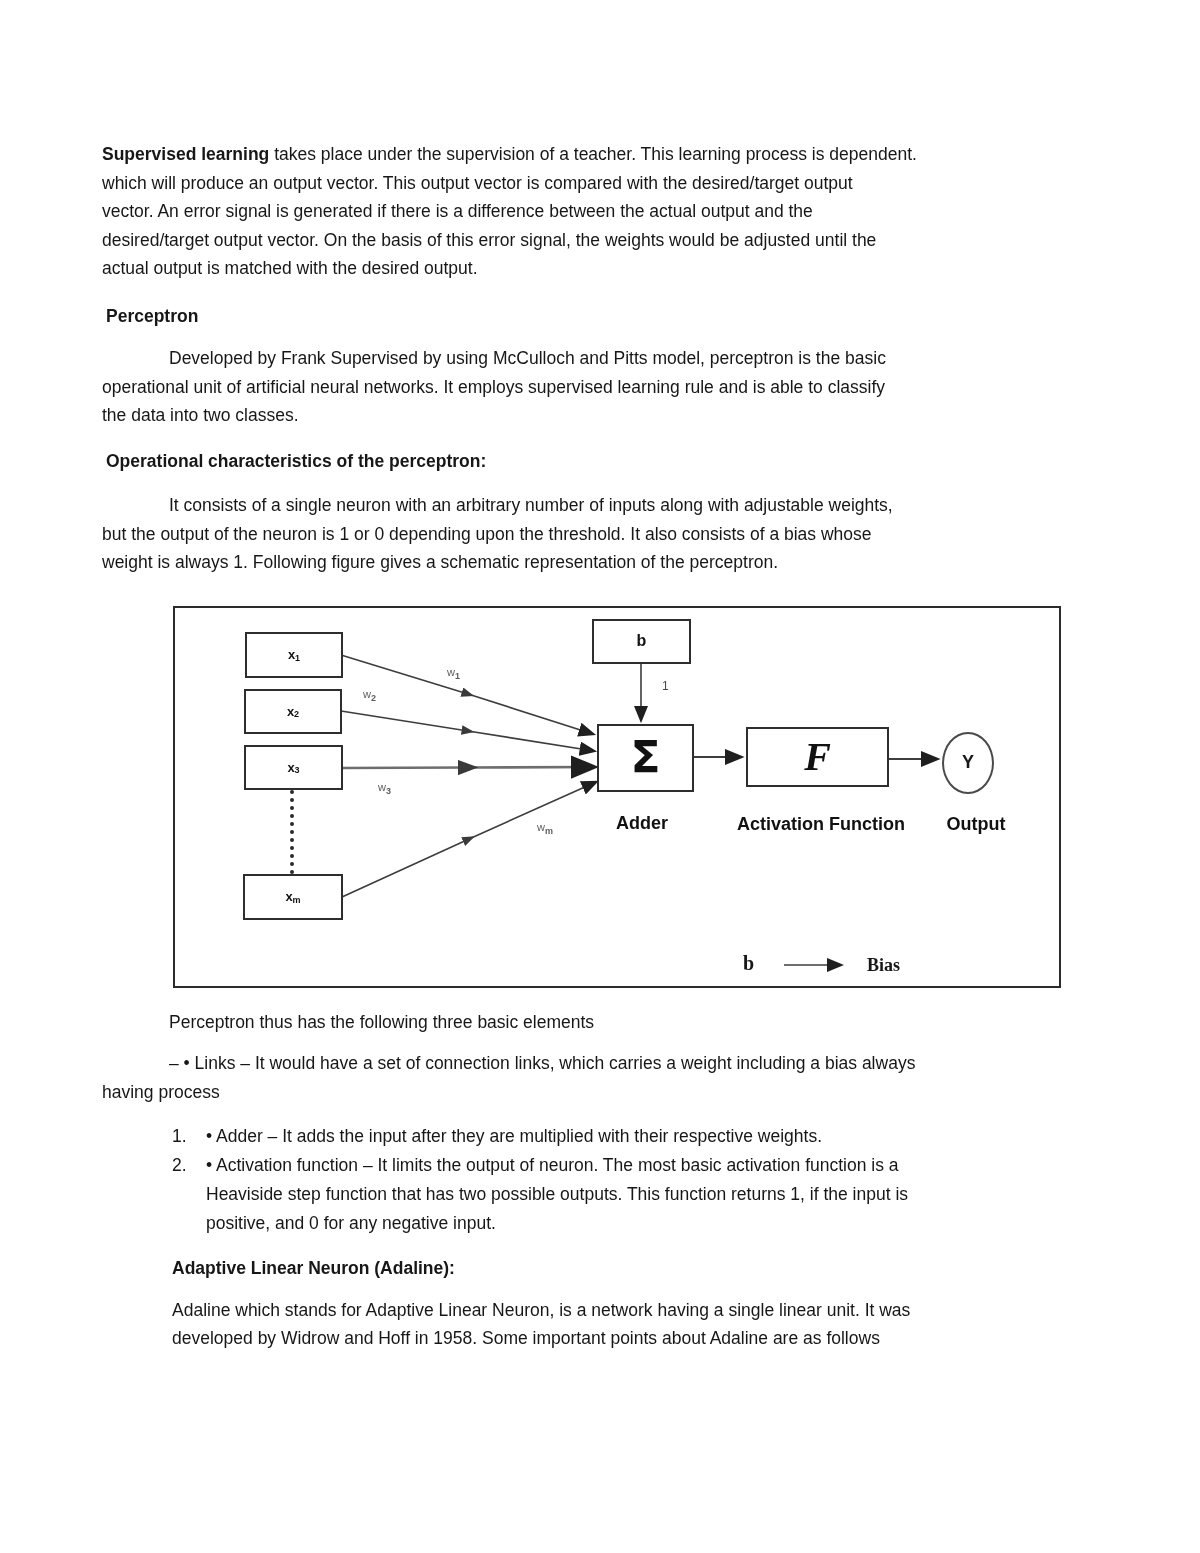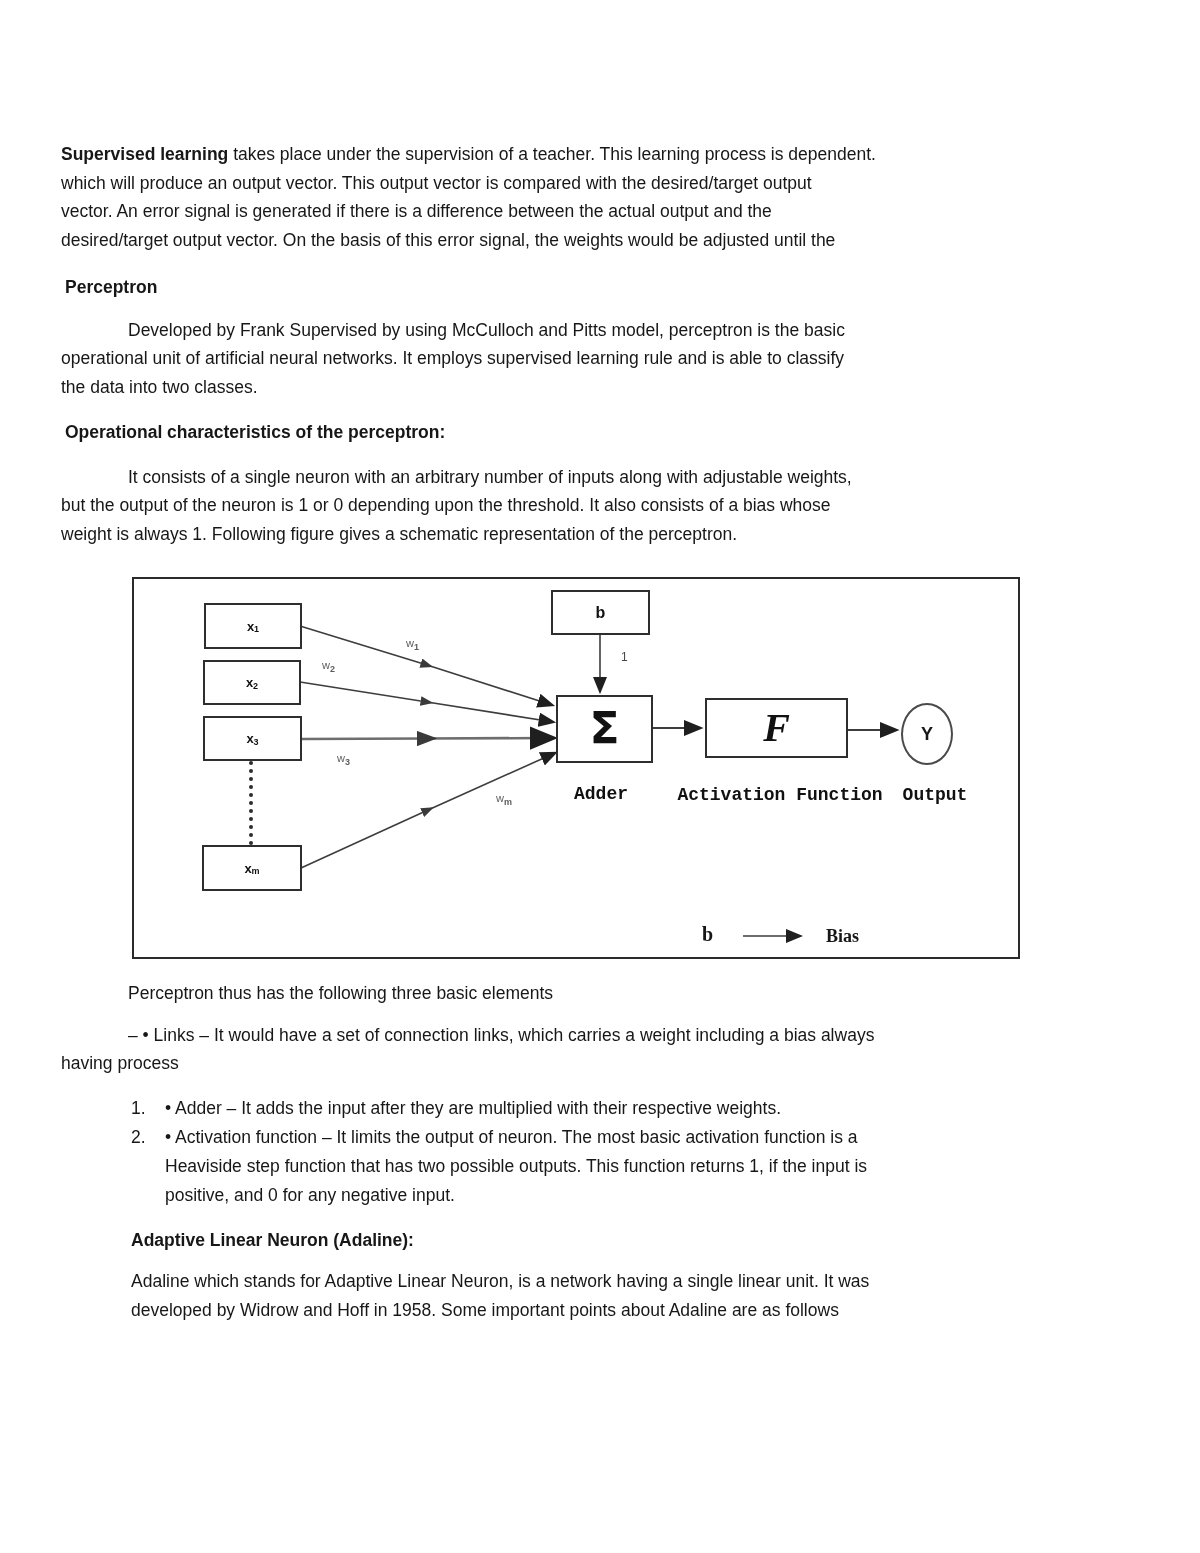--- a/index.html
+++ b/index.html
@@ -2,21 +2,21 @@
 <html><head>
 <meta charset="utf-8">
 <style>
   html,body{margin:0;padding:0;background:#ffffff;}
   body{
     width:1200px;height:1553px;position:relative;overflow:hidden;
     font-family:"Liberation Sans","DejaVu Sans",sans-serif;
     color:#171717;
     -webkit-font-smoothing:antialiased;
   }
-  .page{padding:140px 0 0 61px;}
+  .page{padding:140px 0 0 102px;}
   .para{margin:0;font-size:17.5px;line-height:28.5px;}
   .line{display:block;white-space:pre;}
   .indent{padding-left:67px;}
   .heading{font-weight:bold;font-size:17.5px;line-height:28.5px;white-space:pre;margin:0;padding-left:4px;}
   .h-perceptron{margin-top:19px;}
   .p2{margin-top:14px;}
   .h-operational{margin-top:17px;}
   .p3{margin-top:16px;}
   .p4{margin-top:20px;}
   .p5{margin-top:13px;}
@@ -47,21 +47,21 @@
   .sum-box{left:422px;top:116px;width:97px;height:68px;border-width:2px;}
   .sum-box .sym{font-family:"DejaVu Sans",sans-serif;font-size:44px;font-weight:bold;line-height:1;}
   .act-box{left:571px;top:119px;width:143px;height:60px;}
   .act-box .sym{font-family:"Liberation Serif","DejaVu Serif",serif;font-style:italic;font-weight:bold;font-size:40px;line-height:1;}
   .out-circle{
     left:767px;top:124px;width:52px;height:62px;border:2px solid #4a4a4a;border-radius:50%;
     display:flex;align-items:center;justify-content:center;font-weight:bold;font-size:18px;
   }
   .dotted-link{left:115px;top:182px;height:84px;width:0;border-left:4px dotted #2b2b2b;}
   .fig-caption{
-    font-family:Liberation Mono, monospace;font-weight:bold;font-size:18px;color:#111;
+    font-family:Liberation Sans, sans-serif;font-weight:bold;font-size:18px;color:#111;
     transform:translateX(-50%);white-space:pre;
   }
   .cap-adder{left:467px;top:205px;}
   .cap-act{left:646px;top:206px;}
   .cap-out{left:801px;top:206px;}
   .wlabel{font-size:11px;color:#5d5d5d;white-space:pre;}
   .w1{left:272px;top:58px;}
   .w2{left:188px;top:80px;}
   .w3{left:203px;top:173px;}
   .wm{left:362px;top:213px;}
@@ -73,20 +73,21 @@
 </head>
 <body>
 
 <div class="page">
 
   <p class="para p1">
     <span class="line"><b>Supervised learning</b><span> takes place under the supervision of a teacher. This learning process is dependent.</span></span>
     <span class="line">which will produce an output vector. This output vector is compared with the desired/target output</span>
     <span class="line">vector. An error signal is generated if there is a difference between the actual output and the</span>
     <span class="line">desired/target output vector. On the basis of this error signal, the weights would be adjusted until the</span>
+    <span class="line">actual output is matched with the desired output.</span>
   </p>
 
   <p class="heading h-perceptron">Perceptron</p>
 
   <p class="para p2">
     <span class="line indent">Developed by Frank Supervised by using McCulloch and Pitts model, perceptron is the basic</span>
     <span class="line">operational unit of artificial neural networks. It employs supervised learning rule and is able to classify</span>
     <span class="line">the data into two classes.</span>
   </p>
 

